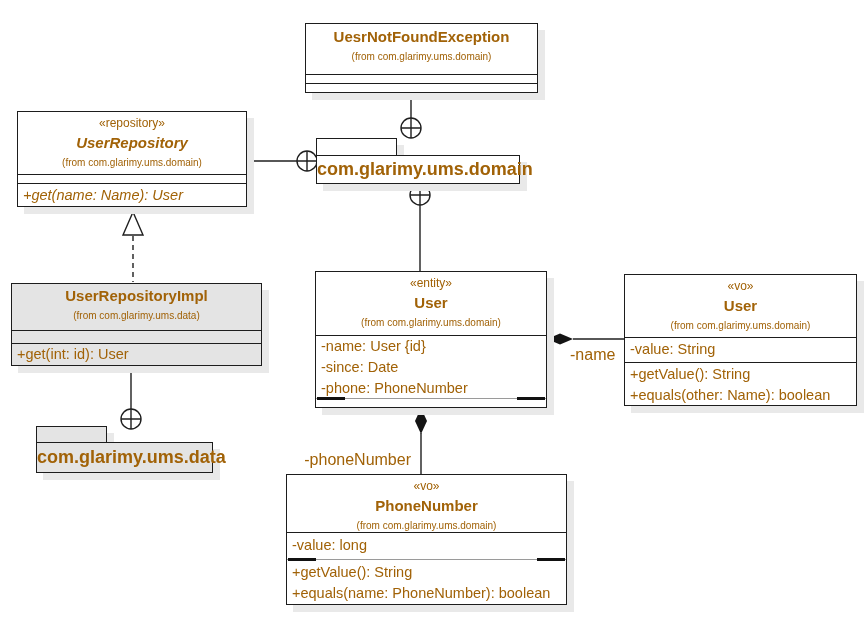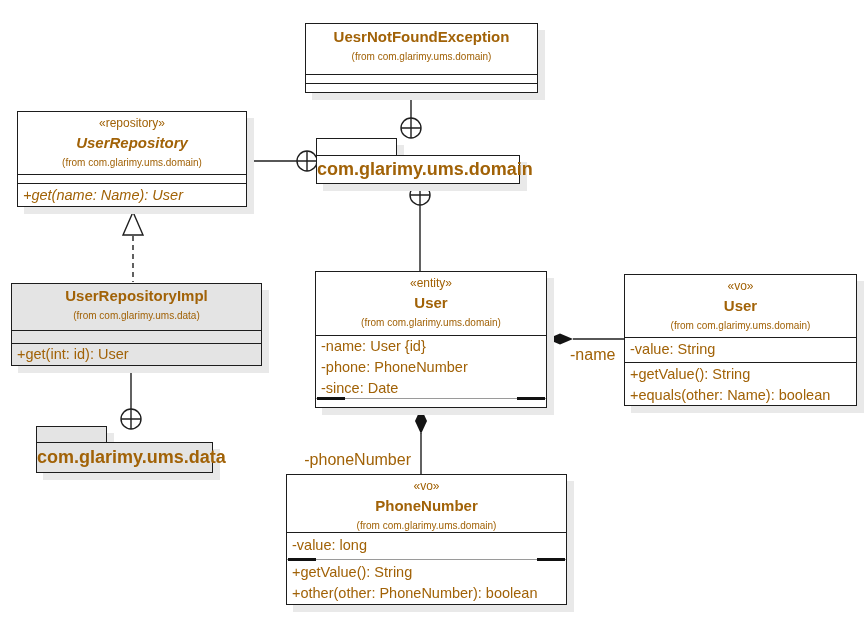--- a/index.html
+++ b/index.html
@@ -115,22 +115,22 @@
   </div>
 
   <div class="cls" style="left:315px; top:271px; width:232px; height:137px;">
     <div class="title" style="height:62px;">
       <div class="stereo">«entity»</div>
       <div class="cname">User</div>
       <div class="from">(from com.glarimy.ums.domain)</div>
     </div>
     <div class="comp" style="height:63px;">
       <div>-name: User {id}</div>
+      <div>-since: Date</div>
       <div>-phone: PhoneNumber</div>
-      <div>-since: Date</div>
     </div>
     <div class="grow split"></div>
   </div>
 
   <div class="cls" style="left:624px; top:274px; width:233px; height:132px;">
     <div class="title" style="height:62px;">
       <div class="stereo">«vo»</div>
       <div class="cname">User</div>
       <div class="from">(from com.glarimy.ums.domain)</div>
     </div>
@@ -147,21 +147,21 @@
     <div class="title" style="height:62px;">
       <div class="stereo">«vo»</div>
       <div class="cname">PhoneNumber</div>
       <div class="from">(from com.glarimy.ums.domain)</div>
     </div>
     <div class="comp" style="height:29px; padding-top:2px;">
       <div>-value: long</div>
     </div>
     <div class="grow split" style="padding:2px 5px 0;">
       <div>+getValue(): String</div>
-      <div>+other(other: PhoneNumber): boolean</div>
+      <div>+equals(name: PhoneNumber): boolean</div>
     </div>
   </div>
 
   <div class="pkg-tab" style="left:316px; top:138px; width:81px; height:18px;"></div>
   <div class="pkg-body" style="left:316px; top:155px; width:204px; height:29px; line-height:27px;">
     <span>com.glarimy.ums.domain</span>
   </div>
 
   <div class="pkg-tab gray" style="left:36px; top:426px; width:71px; height:17px;"></div>
   <div class="pkg-body gray" style="left:36px; top:442px; width:177px; height:31px; line-height:29px;">

